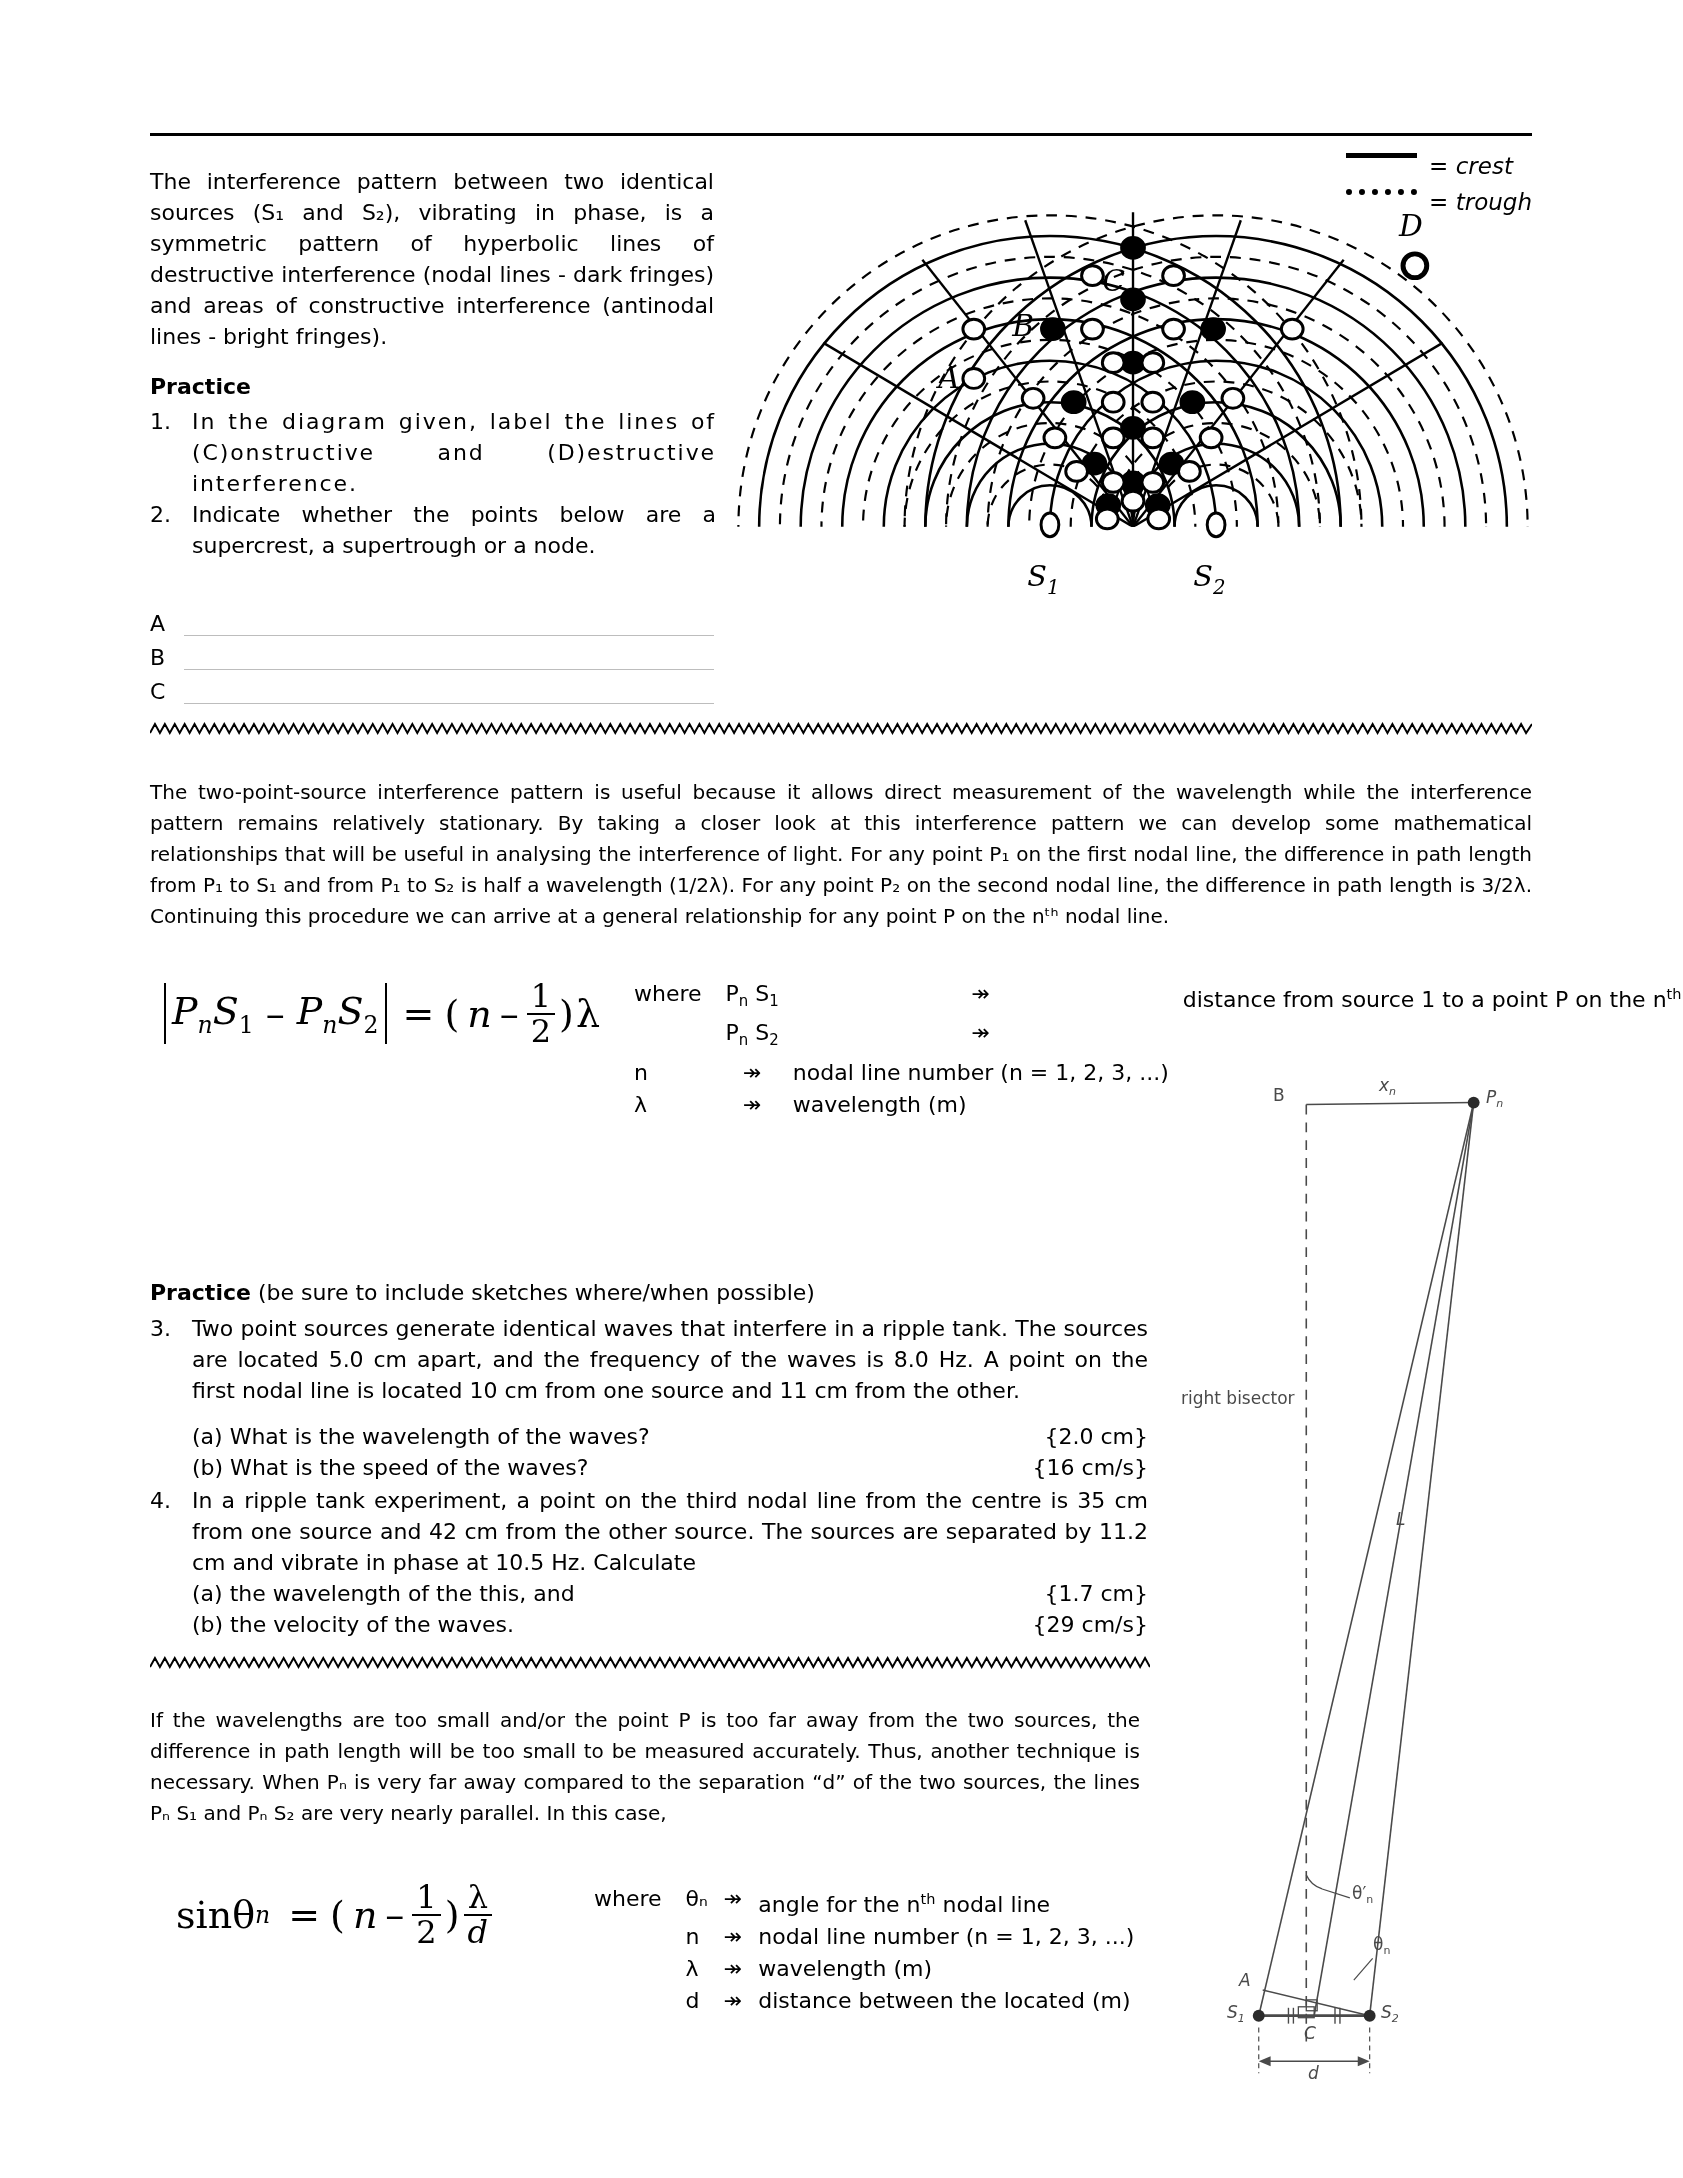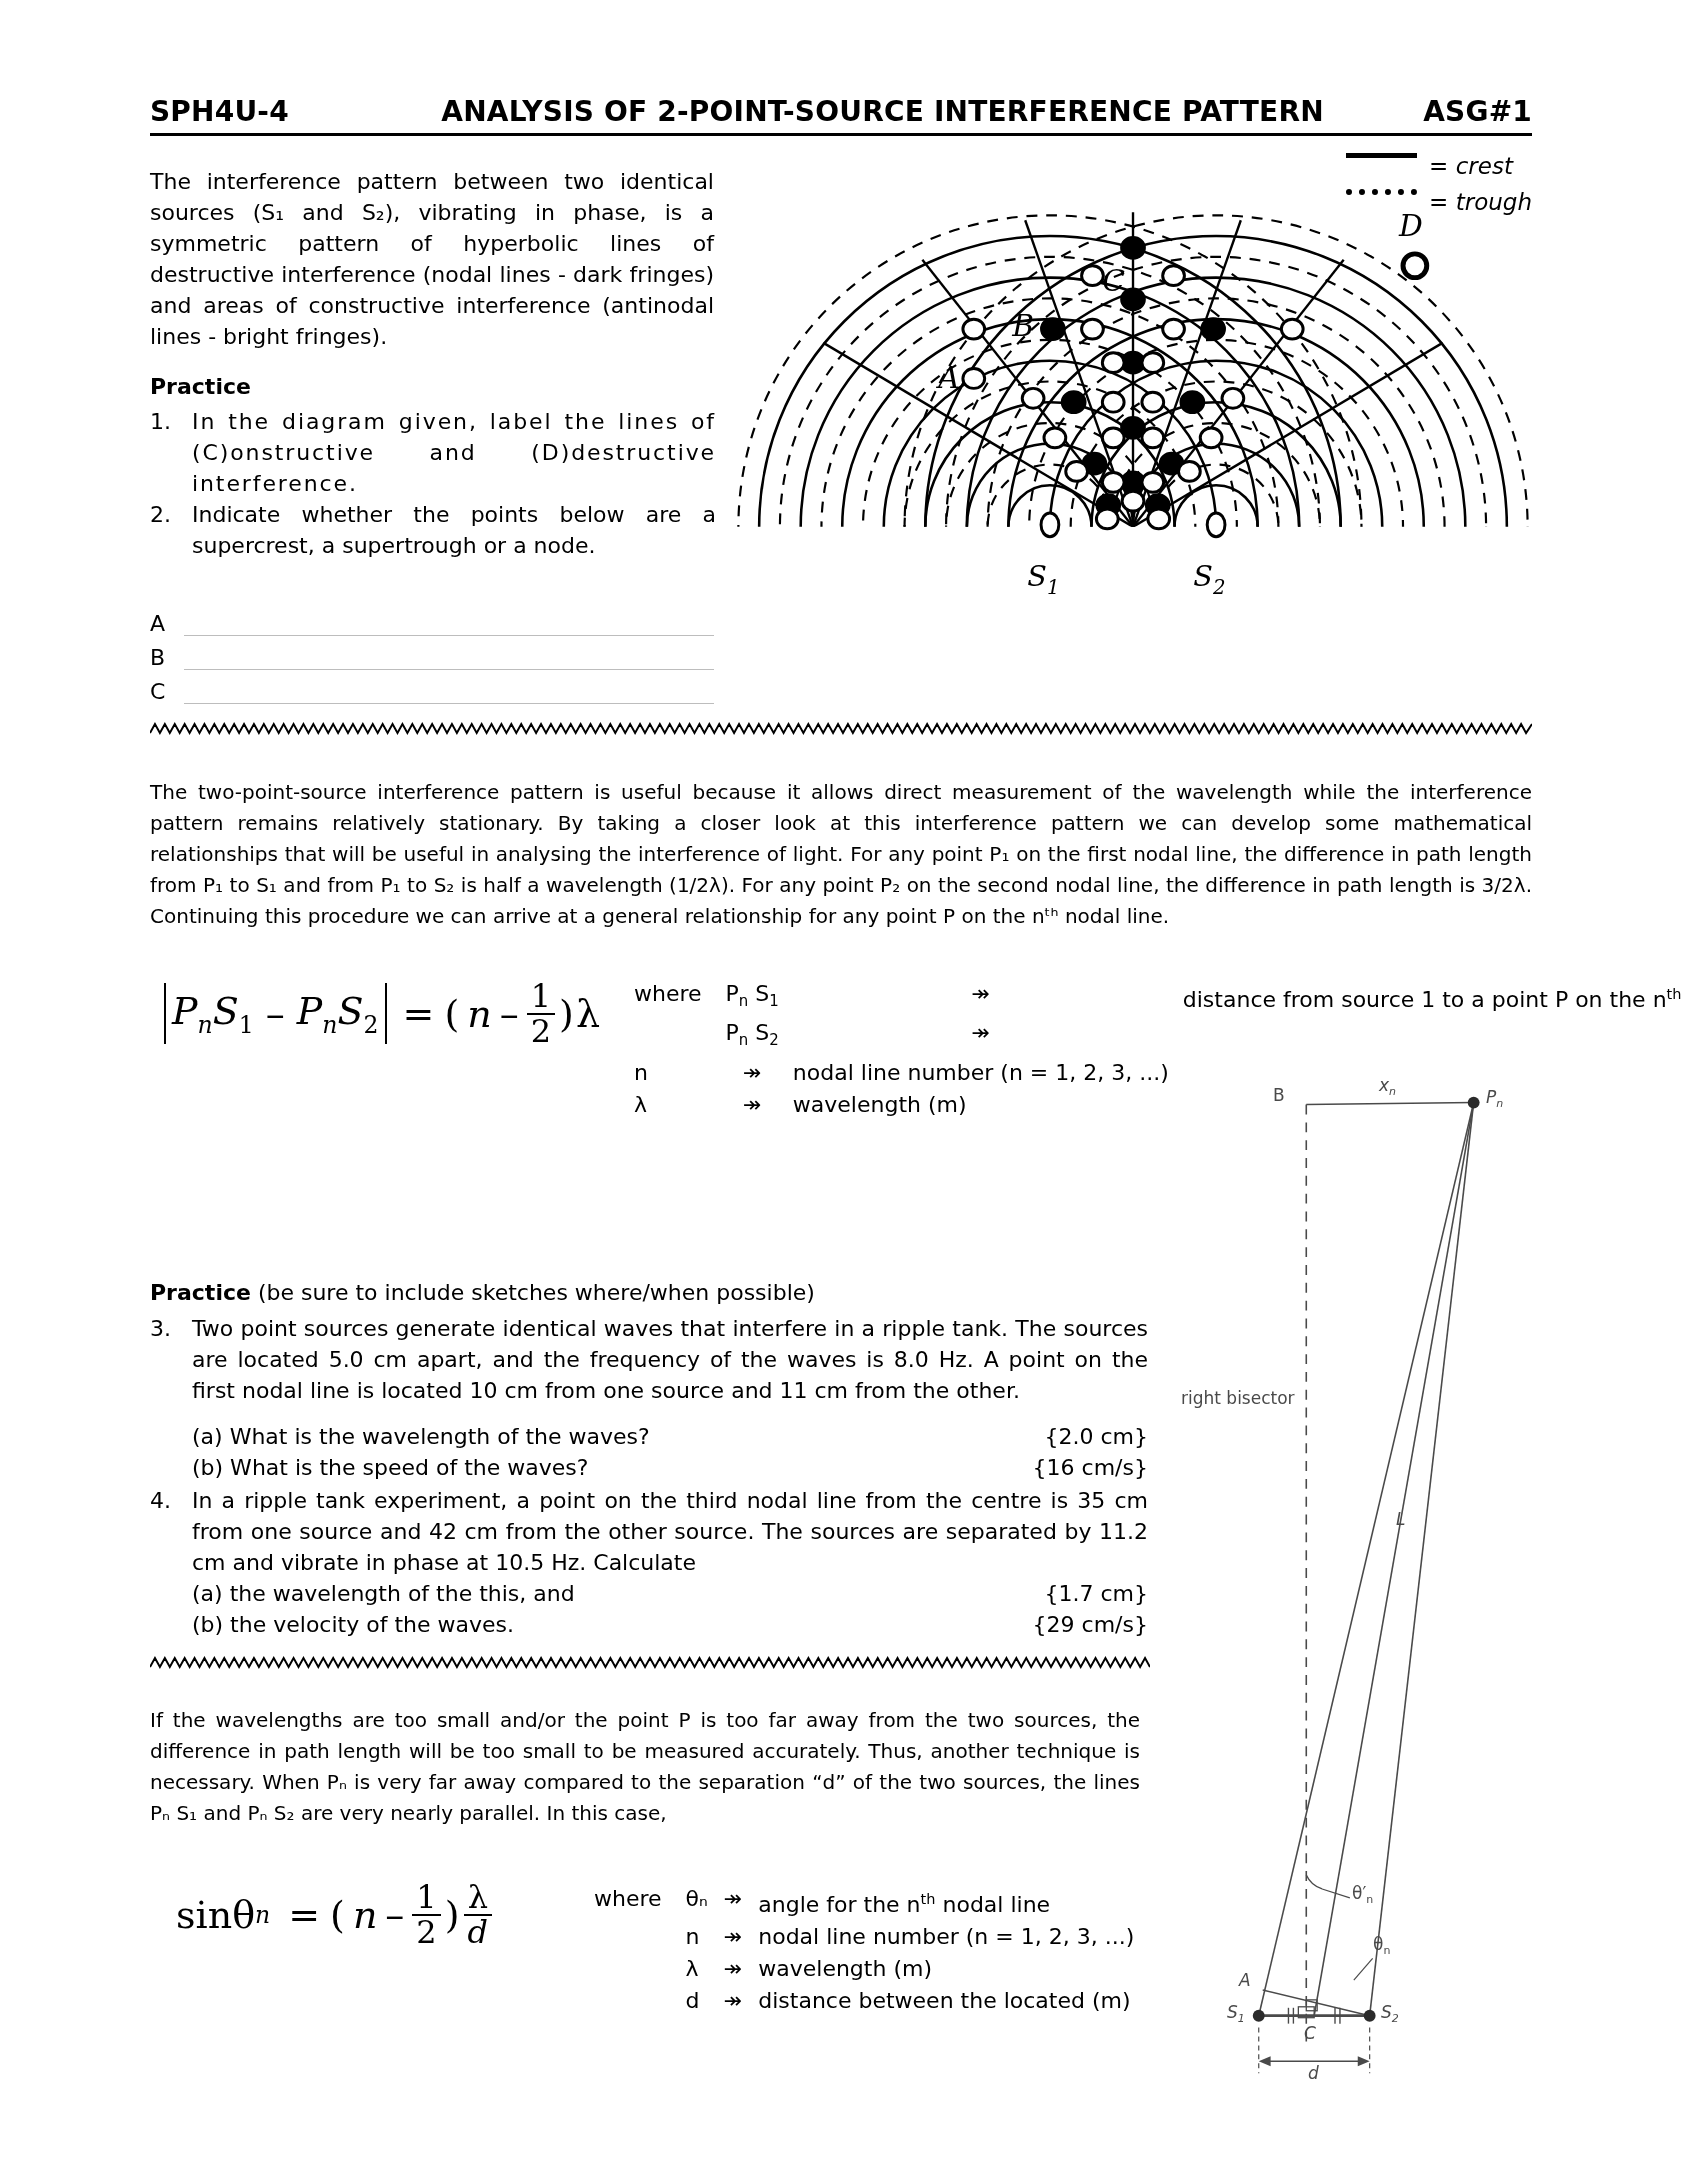--- a/index.html
+++ b/index.html
@@ -239,35 +239,30 @@
     color: #4a4a4a;
     font-size: 17px;
   }
   .geo-label.ital { font-style: italic; }
 </style>
 </head>
 <body>
 
 <div class="page">
 
-  <div class="header">
-    <span>SPH4U-4</span>
-    <span class="mid">ANALYSIS OF 2-POINT-SOURCE INTERFERENCE PATTERN</span>
-    <span>ASG#1</span>
-  </div>
   <div class="header-rule"></div>
 
   <div class="intro">The interference pattern between two identical sources (S₁ and S₂), vibrating in phase, is a symmetric pattern of hyperbolic lines of destructive interference (nodal lines - dark fringes) and areas of constructive interference (antinodal lines - bright fringes).</div>
 
   <div class="practice-head">Practice</div>
 
   <div class="q-list">
     <div class="q-item">
       <span class="q-num">1.</span>
-      <span class="q-body spaced">In the diagram given, label the lines of (C)onstructive and (D)destructive interference.</span>
+      <span class="q-body spaced">In the diagram given, label the lines of (C)onstructive and (D)estructive interference.</span>
     </div>
     <div class="q-item" style="margin-top:0px;">
       <span class="q-num">2.</span>
       <span class="q-body">Indicate whether the points below are a supercrest, a supertrough or a node.</span>
     </div>
   </div>
 
   <div class="answer-lines">
     <div class="ans-row">
       <span class="ans-label">A</span>

